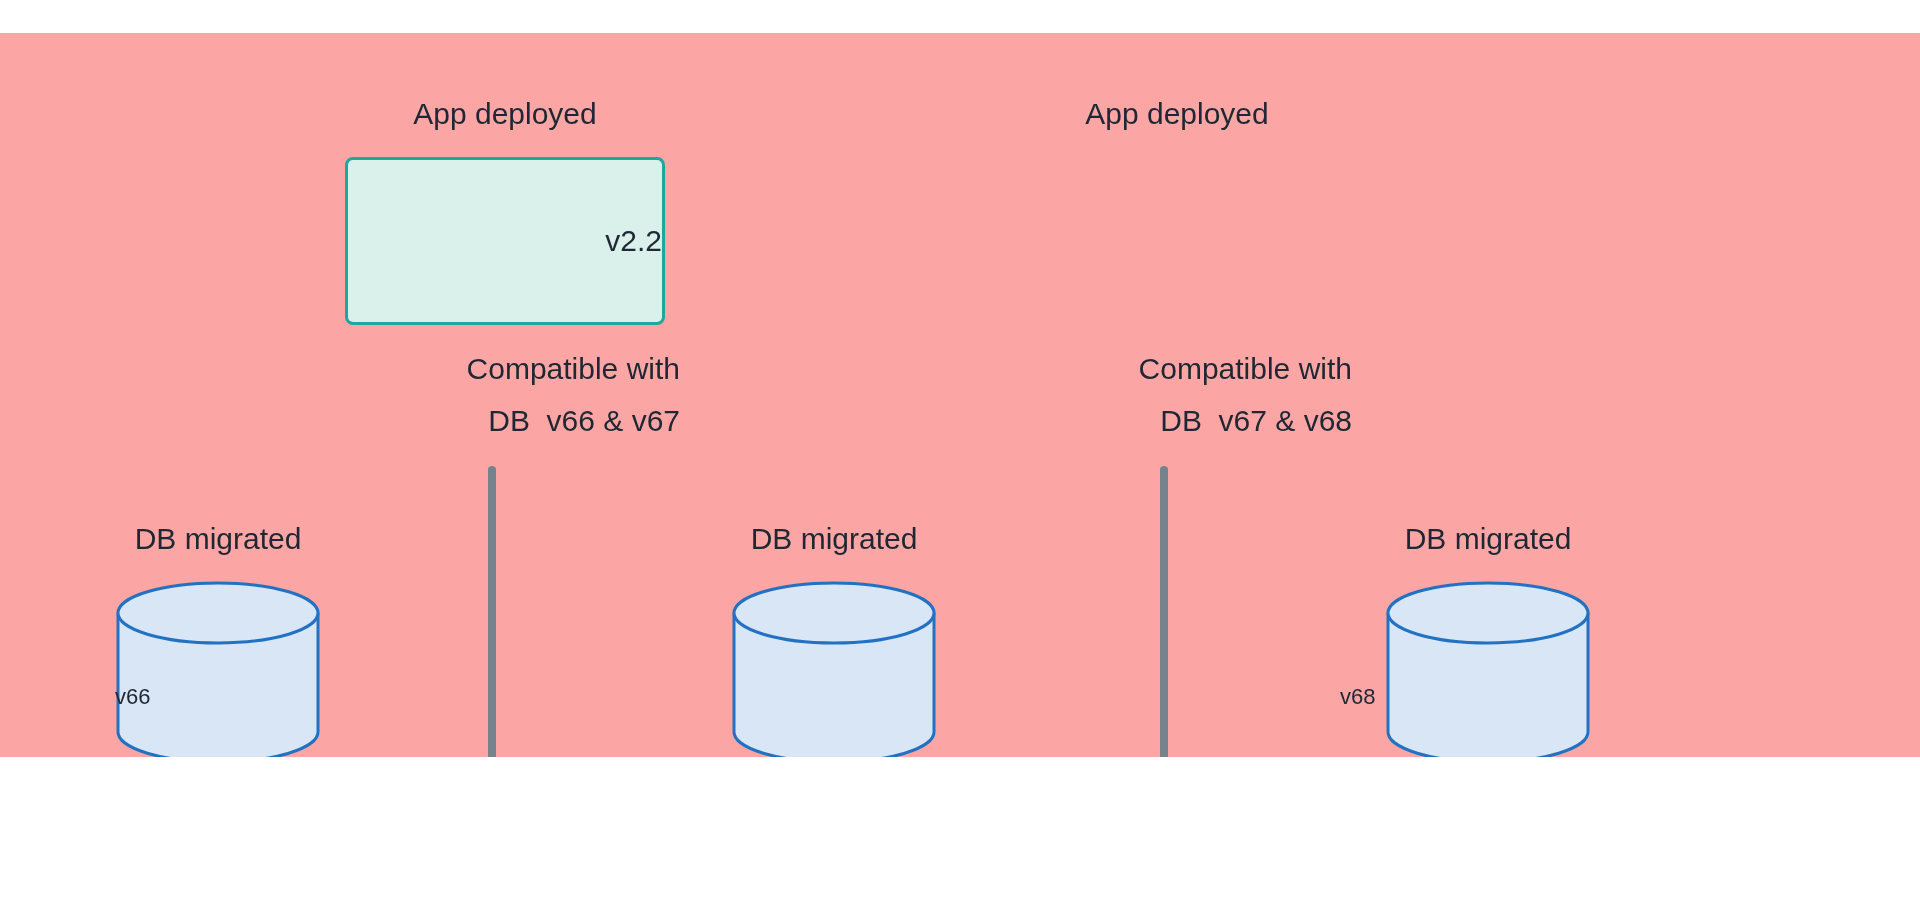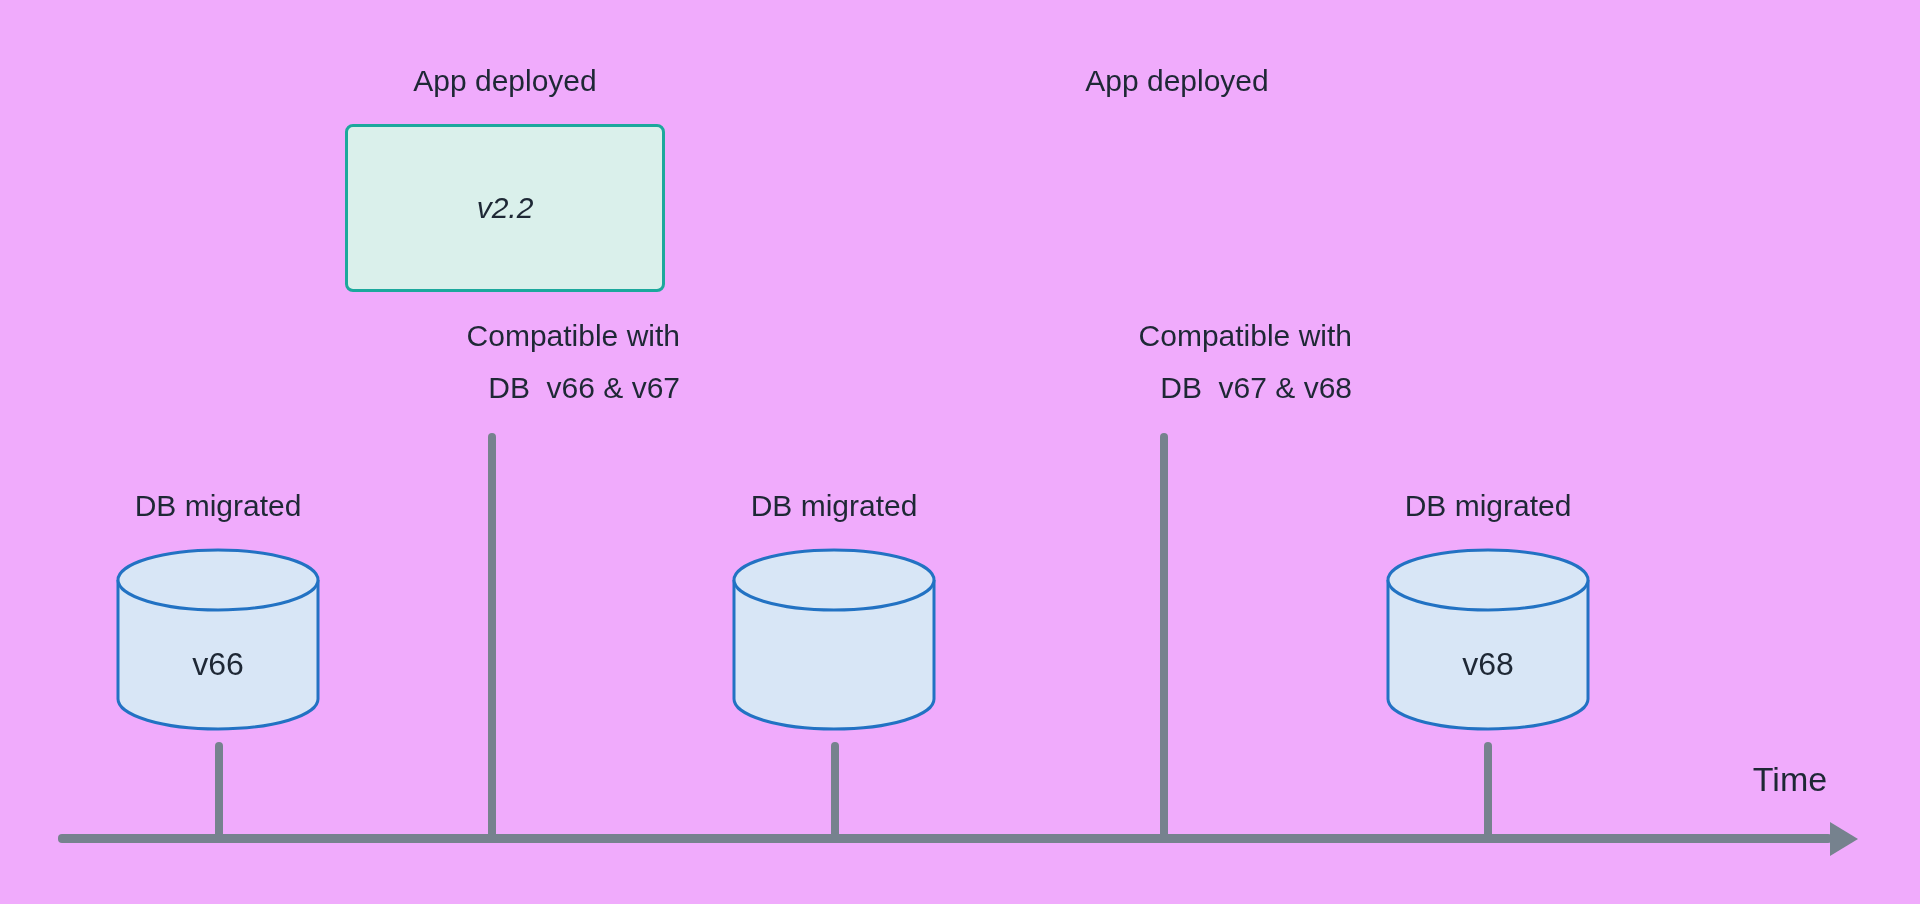--- a/index.html
+++ b/index.html
@@ -1,46 +1,45 @@
 <!DOCTYPE html>
 <html style="--app-box-fill: #daf0eb; --app-box-border: #1ca89c; --db-fill: #d8e6f6; --db-stroke: #2272c3; --line-gray: #76828e; --text: #1e2835;"><head>
 <meta charset="utf-8">
 <style>
   html,body { margin:0; padding:0; background:#ffffff; }
   .canvas {
-    position:relative; width:1920px; height:904px; background:#f0abfc;
+    position:relative; width:1920px; height:724px; background:#fca5a5;
     font-family:"Liberation Sans","DejaVu Sans",sans-serif;
-    color:var(--text,#1e2835); overflow:hidden;
+    color:var(--text,#1e2835); overflow:hidden;margin-top:33px;
   }
   .abs { position:absolute; }
   .evt-label { font-size:30px; line-height:38px; text-align:center; }
   .app-box {
     width:320px; height:168px; box-sizing:border-box;
     border:3px solid var(--app-box-border,#1ca89c);
     background:var(--app-box-fill,#daf0eb);
-    border-radius:8px; display:flex; align-items:center; justify-content:center;
+    border-radius:8px; display:flex; align-items:center; justify-content:flex-end;
     font-size:30px;
-    font-style:italic;
   }
   .compat { width:360px; font-size:30px; line-height:52px; text-align:right; }
   .compat .pre { white-space:pre; }
   .vline, .stem {
     width:8px; background:var(--line-gray,#76828e);
     border-radius:4px 4px 0 0;
   }
   .timeline { height:9px; background:var(--line-gray,#76828e); border-radius:4px; }
   .arrowhead {
     width:0; height:0;
     border-top:17px solid transparent;
     border-bottom:17px solid transparent;
     border-left:28px solid var(--line-gray,#76828e);
   }
   .cylinder { width:206px; height:186px; display:block; }
   .cyl-fill { fill:var(--db-fill,#d8e6f6); stroke:var(--db-stroke,#2272c3); stroke-width:3; }
-  .db-version { width:206px; font-size:32px; line-height:38px; text-align:center; }
+  .db-version { width:206px; font-size:22px; line-height:38px; }
   .time-label { width:170px; font-size:34px; line-height:38px; text-align:center; }
 </style>
 </head>
 <body>
 
 <div class="canvas">
 
   <div class="abs evt-label" style="left:345px;top:62px;width:320px">App deployed</div>
 
   <div class="abs app-box" style="left:345px;top:124px">
@@ -85,21 +84,21 @@
 
   <div class="abs stem" style="left:831px;top:742px;height:98px"></div>
 
   <div class="abs evt-label" style="left:1385px;top:487px;width:206px">DB migrated</div>
 
   <svg class="abs cylinder" style="left:1385px;top:547px" viewBox="0 0 206 186">
     <path class="cyl-fill" d="M3 33 L3 152 A100 30 0 0 0 203 152 L203 33"></path>
     <ellipse class="cyl-fill" cx="103" cy="33" rx="100" ry="30"></ellipse>
   </svg>
 
-  <div class="abs db-version" style="left:1385px;top:645px">v68</div>
+  <div class="abs db-version" style="left:1340px;top:645px">v68</div>
 
   <div class="abs stem" style="left:1484px;top:742px;height:98px"></div>
 
   <div class="abs time-label" style="left:1705px;top:760px">Time</div>
 
   <div class="abs timeline" style="left:58px;top:834px;width:1774px"></div>
 
   <div class="abs arrowhead" style="left:1830px;top:822px"></div>
 
 </div>

